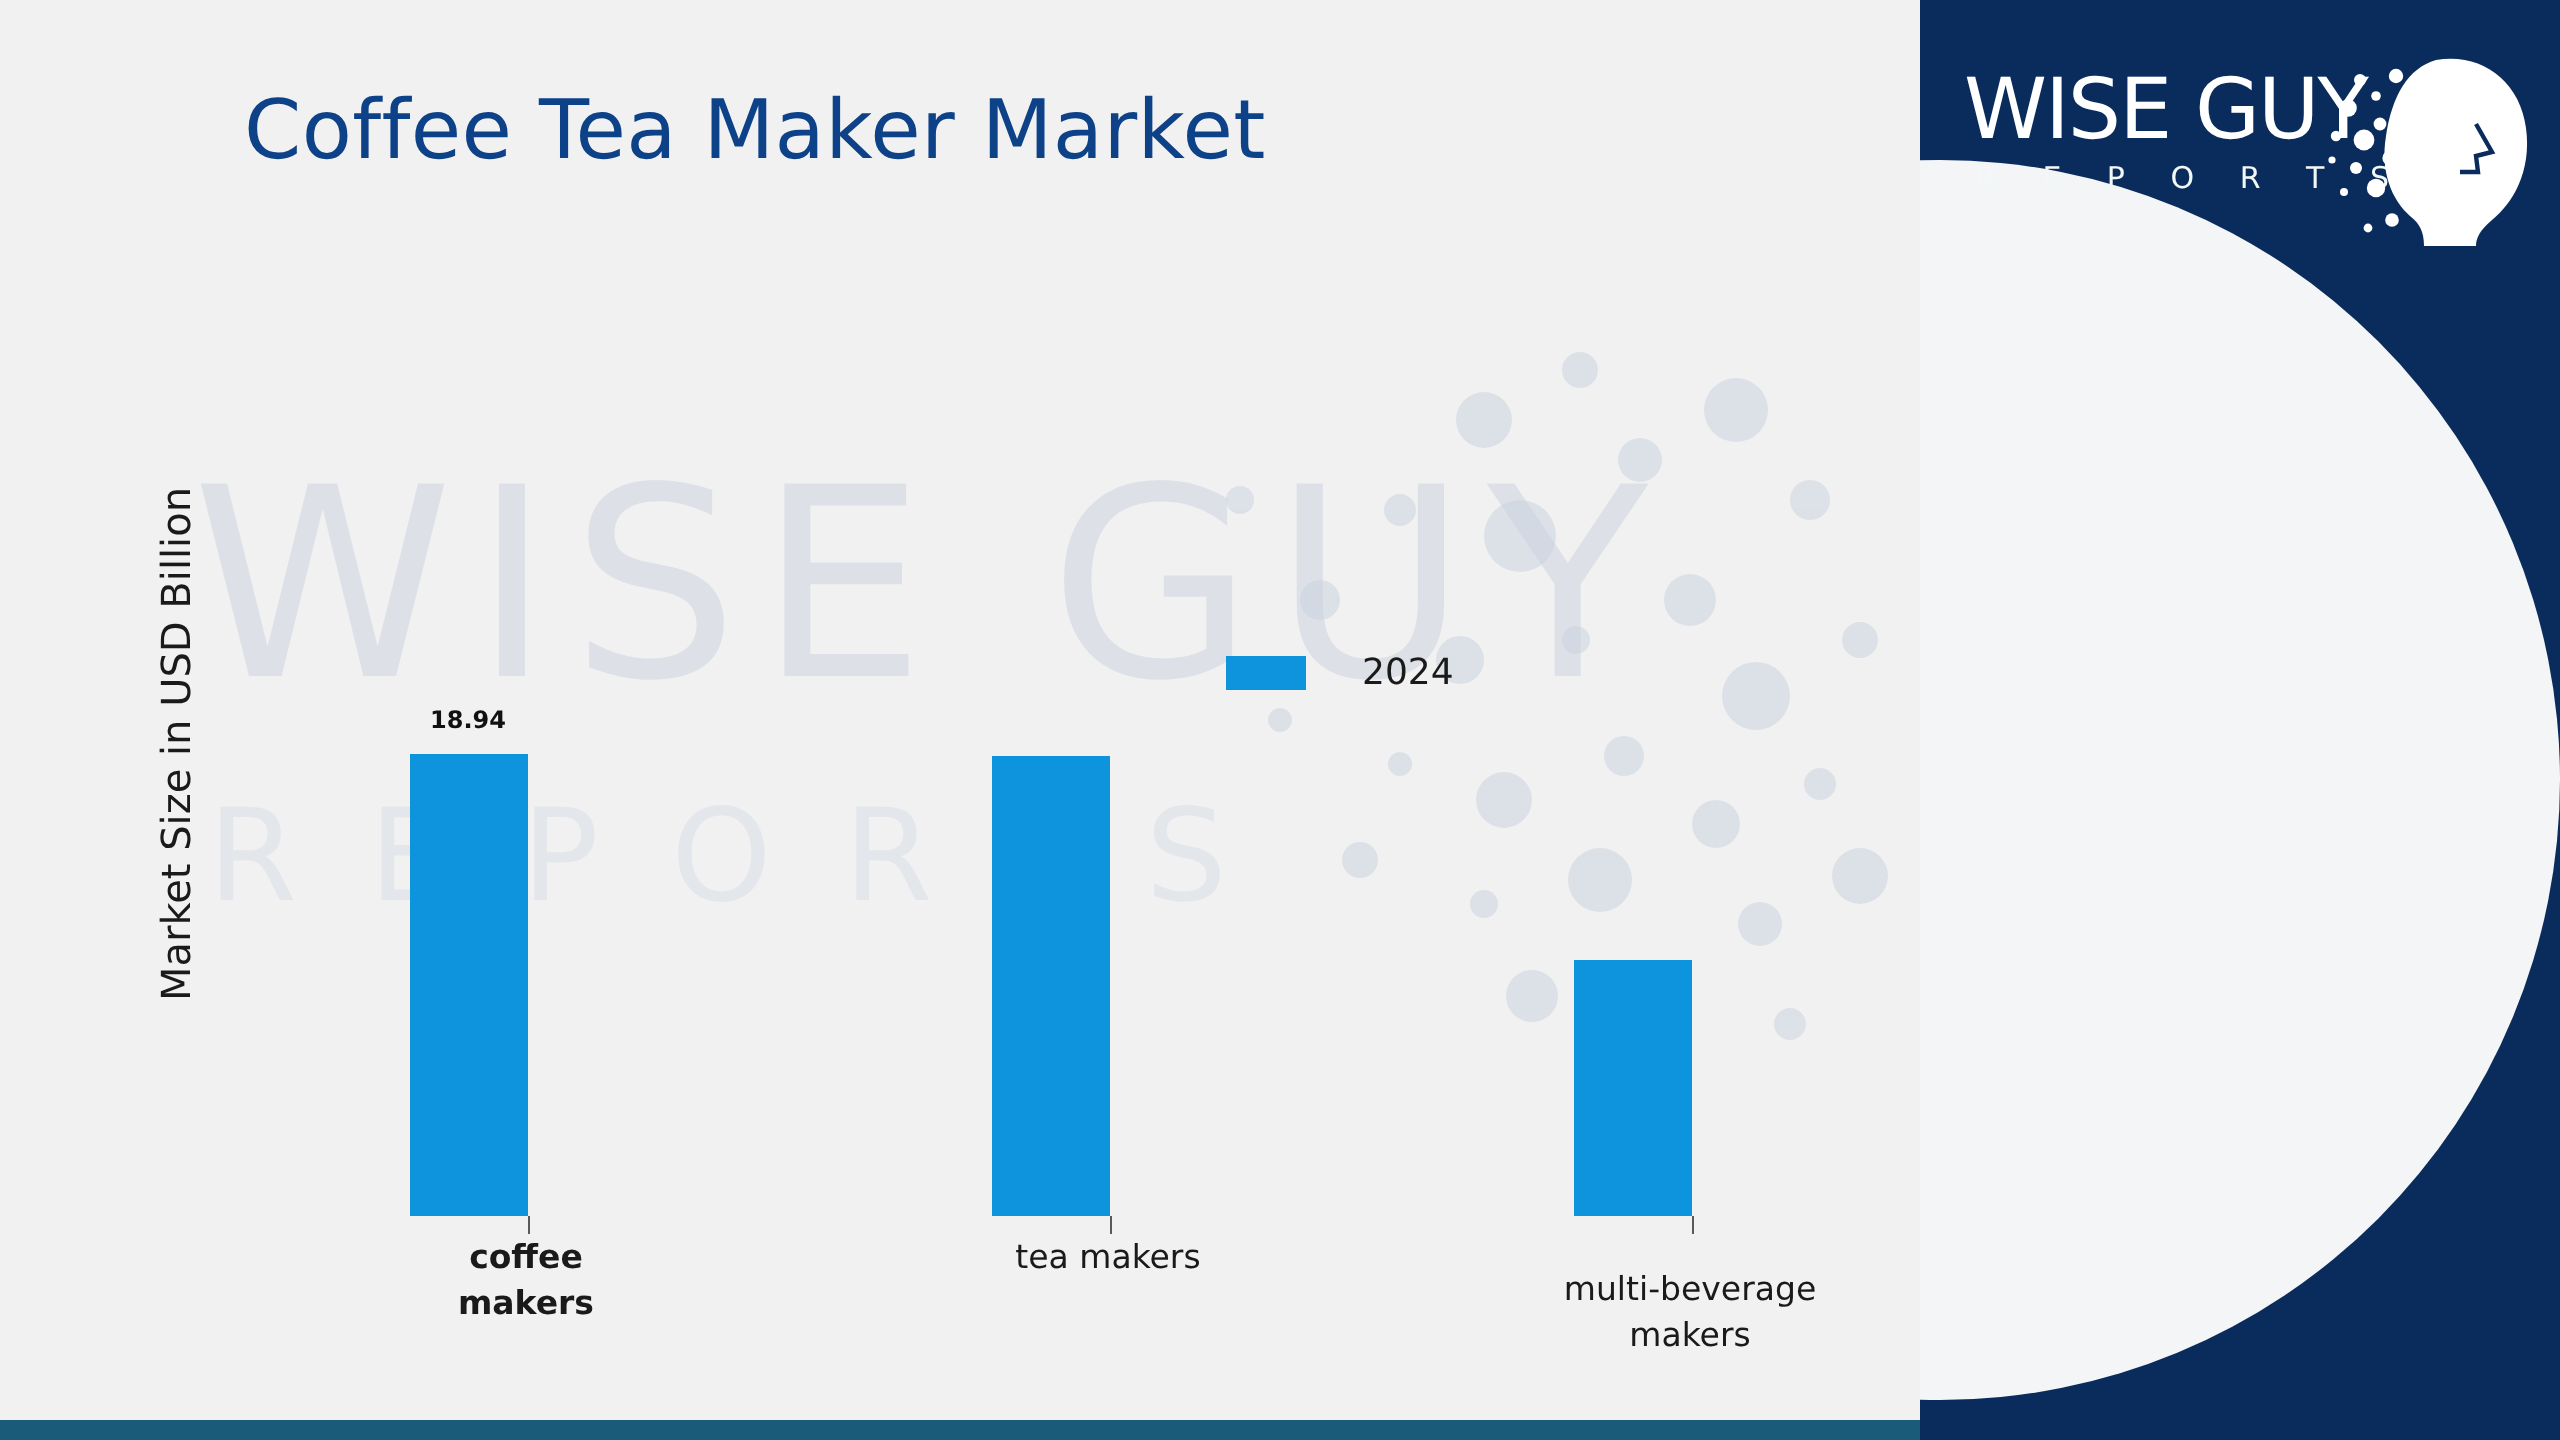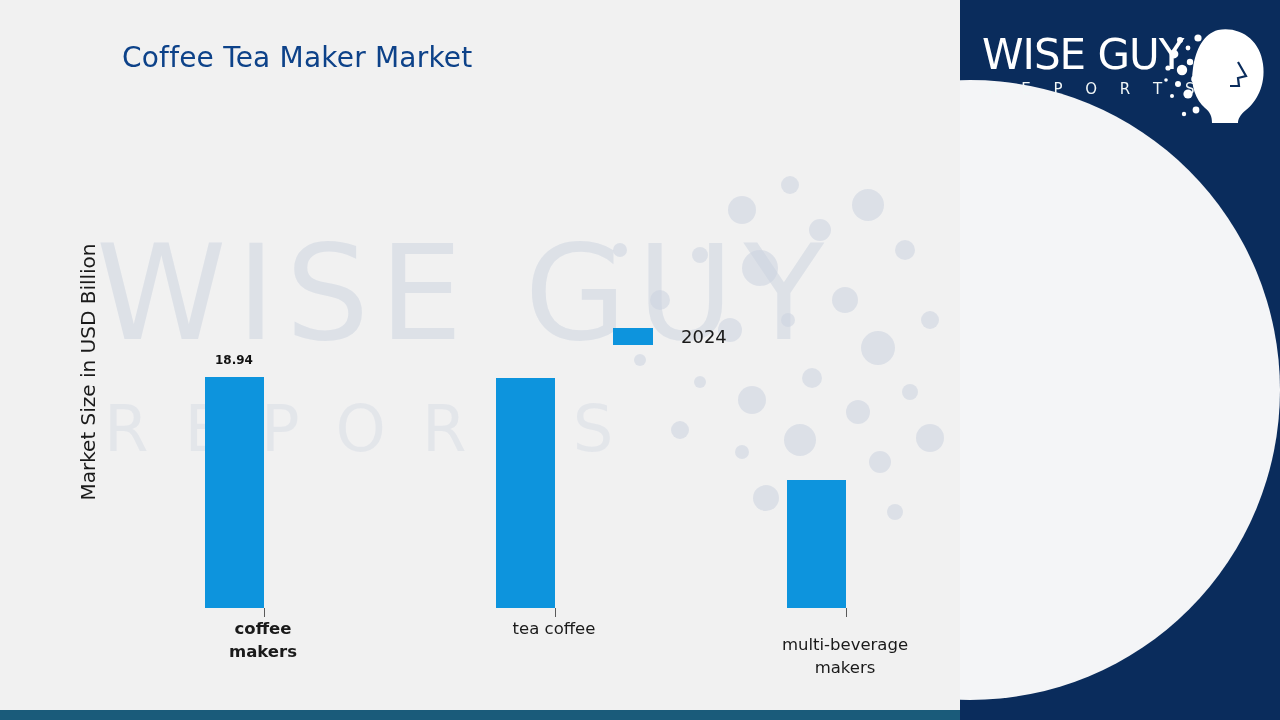--- a/index.html
+++ b/index.html
@@ -61,21 +61,21 @@
 
   
   .bottom-strip{
     position:absolute;left:0;top:710px;width:960px;height:10px;
     background:#1a5b7a;z-index:4;
   }
 
   
   .chart-title{
     position:absolute;left:122px;top:41px;z-index:6;
-    font-size:28px;color:#0d4289;font-weight:400;letter-spacing:0.2px;
+    font-size:41px;color:#0d4289;font-weight:400;letter-spacing:0.2px;
     white-space:nowrap;
   }
 
   
   .watermark{position:absolute;left:0;top:0;width:960px;height:720px;z-index:1;overflow:hidden;}
   .wm-wise{
     position:absolute;left:96px;top:216px;
     font-size:132px;color:#ced5e0;opacity:.55;letter-spacing:10px;
     font-weight:400;white-space:nowrap;
   }
@@ -168,21 +168,21 @@
     <div class="tick" style="left:264px;top:608px;height:9px;"></div>
     <div class="tick" style="left:555px;top:608px;height:9px;"></div>
     <div class="tick" style="left:846px;top:608px;height:9px;"></div>
 
     <div class="cat-label" style="left:189px;top:617px;width:148px;font-weight:bold;">
       <div>coffee</div>
       <div>makers</div>
     </div>
 
     <div class="cat-label" style="left:480px;top:617px;width:148px;">
-      <div>tea coffee</div>
+      <div>tea makers</div>
     </div>
 
     <div class="cat-label" style="left:771px;top:617px;width:148px;margin-top:16px;">
       <div>multi-beverage</div>
       <div>makers</div>
     </div>
   </div>
 
   <div class="chart-title">Coffee Tea Maker Market</div>
 

